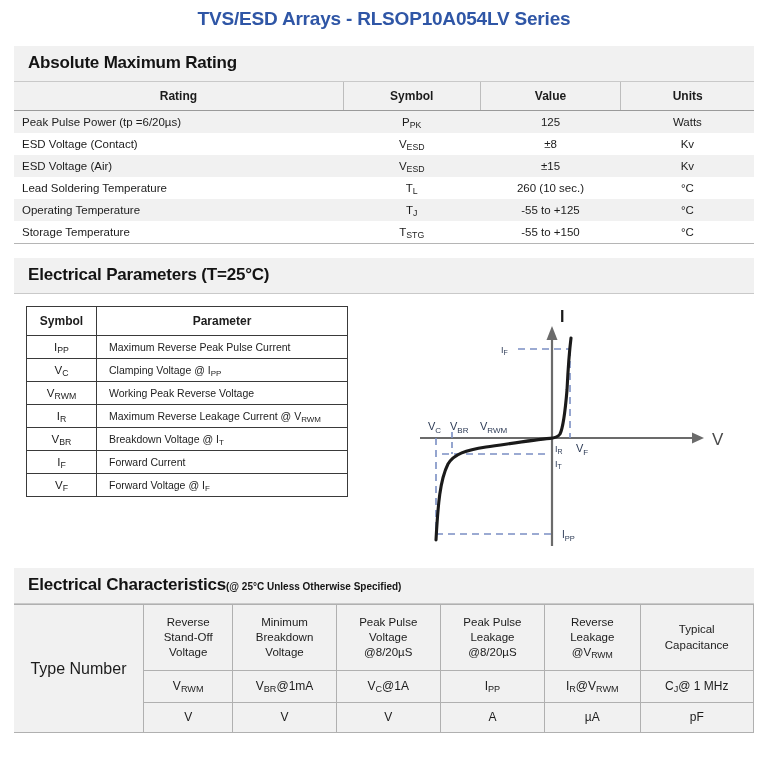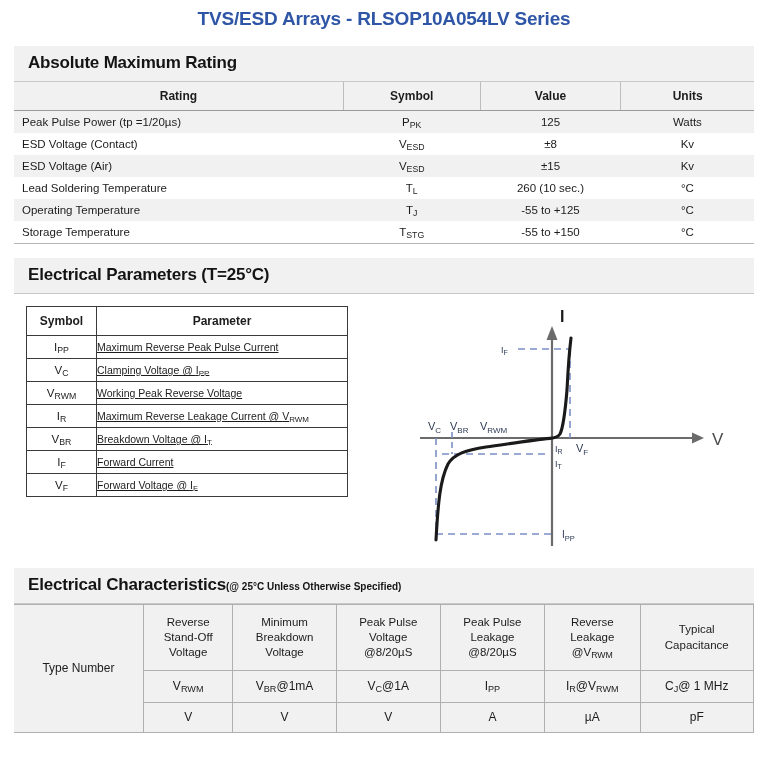--- a/index.html
+++ b/index.html
@@ -107,23 +107,22 @@
     text-align: center;
     padding: 7px 4px;
   }
   table.ep td.sym {
     width: 70px;
     text-align: center;
     font-size: 11.5px;
   }
   table.ep td.par {
     text-align: left;
-    padding-left: 0;
+    padding-left: 12px;
     font-size: 10.5px;
-    text-decoration: underline;
   }
 
   .iv-diagram {
     position: absolute;
     left: 400px;
     top: 8px;
   }
 
   
   .ec-wrap { margin: 0 14px; }
@@ -137,21 +136,21 @@
     border: 1px solid #b0b0b0;
     text-align: center;
     padding: 4px 3px;
     color: #1c1c1c;
     background: #f1f1f1;
     line-height: 1.32;
   }
   table.ec td.typenum {
     width: 17.5%;
     vertical-align: middle;
-    font-size: 12px;
+    font-size: 16px;
     border-left: none;
   }
   table.ec td.hdr { height: 66px; vertical-align: middle; font-size: 11.5px; }
   table.ec td.symrow { height: 32px; vertical-align: middle; font-size: 12px; }
   table.ec td.unitrow { height: 30px; vertical-align: middle; font-size: 12px; }
   table.ec td:last-child { border-right: 1px solid #b0b0b0; }
 
   .spacer-a { height: 16px; }
   .spacer-b { height: 14px; }
 </style>
@@ -171,21 +170,21 @@
     <thead>
       <tr>
         <th class="col-rating">Rating</th>
         <th class="col-symbol">Symbol</th>
         <th class="col-value">Value</th>
         <th class="col-units">Units</th>
       </tr>
     </thead>
     <tbody>
       <tr class="odd">
-        <td class="rating-cell">Peak Pulse Power (tp =1/20µs)</td>
+        <td class="rating-cell">Peak Pulse Power (tp =6/20µs)</td>
         <td><span>P</span><sub>PK</sub></td>
         <td>125</td>
         <td>Watts</td>
       </tr>
       <tr class="even">
         <td class="rating-cell">ESD Voltage (Contact)</td>
         <td><span>V</span><sub>ESD</sub></td>
         <td>±8</td>
         <td>Kv</td>
       </tr>

